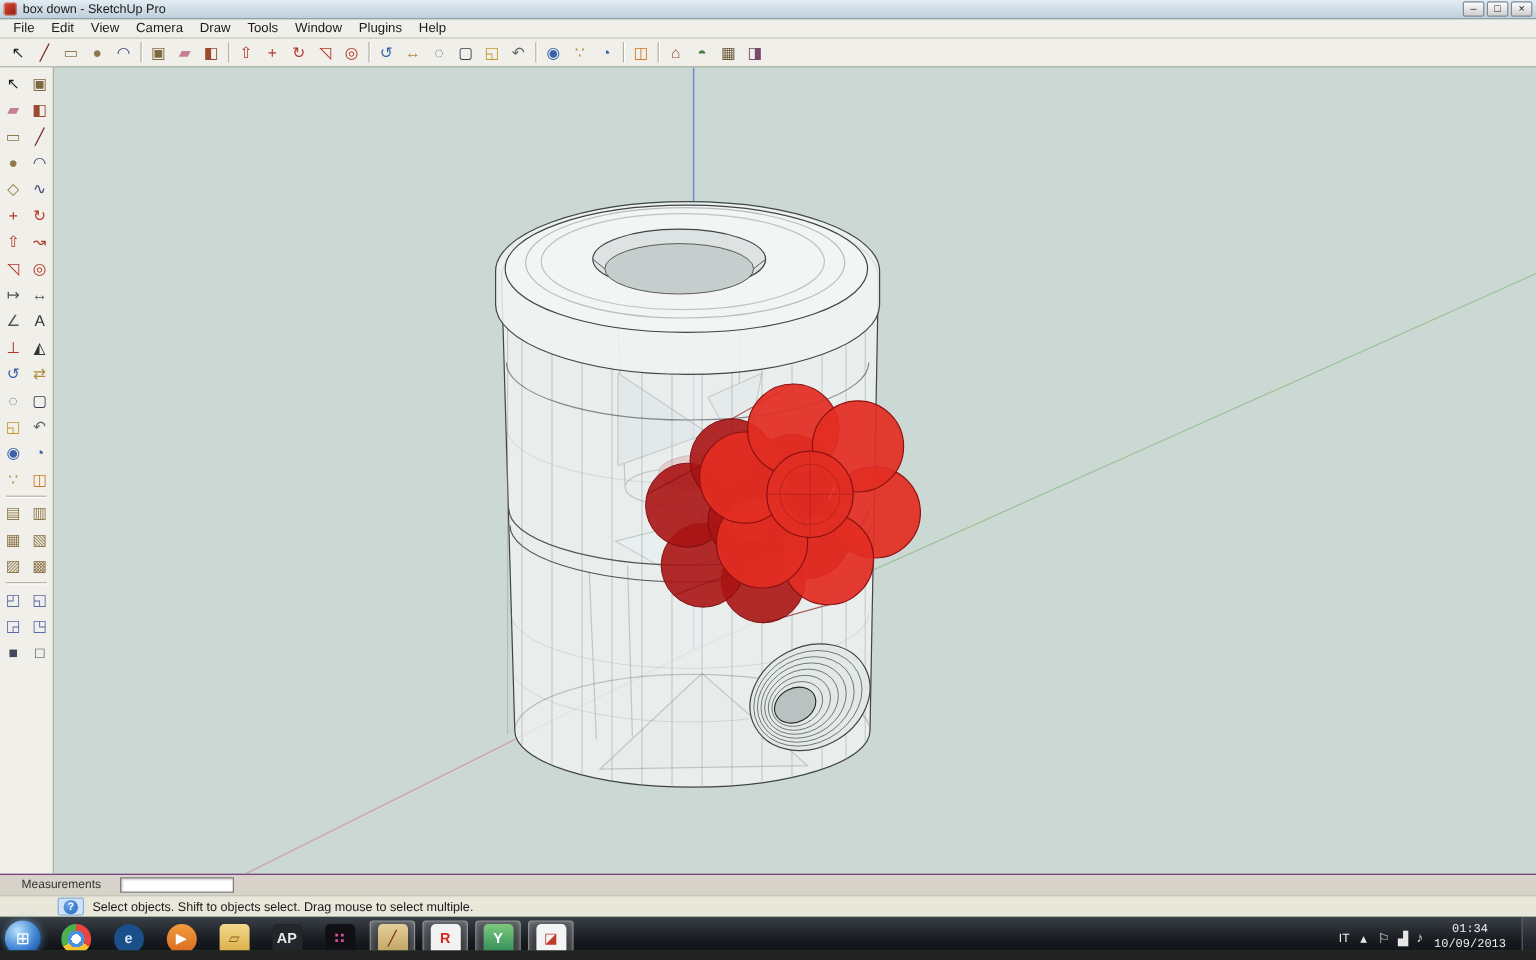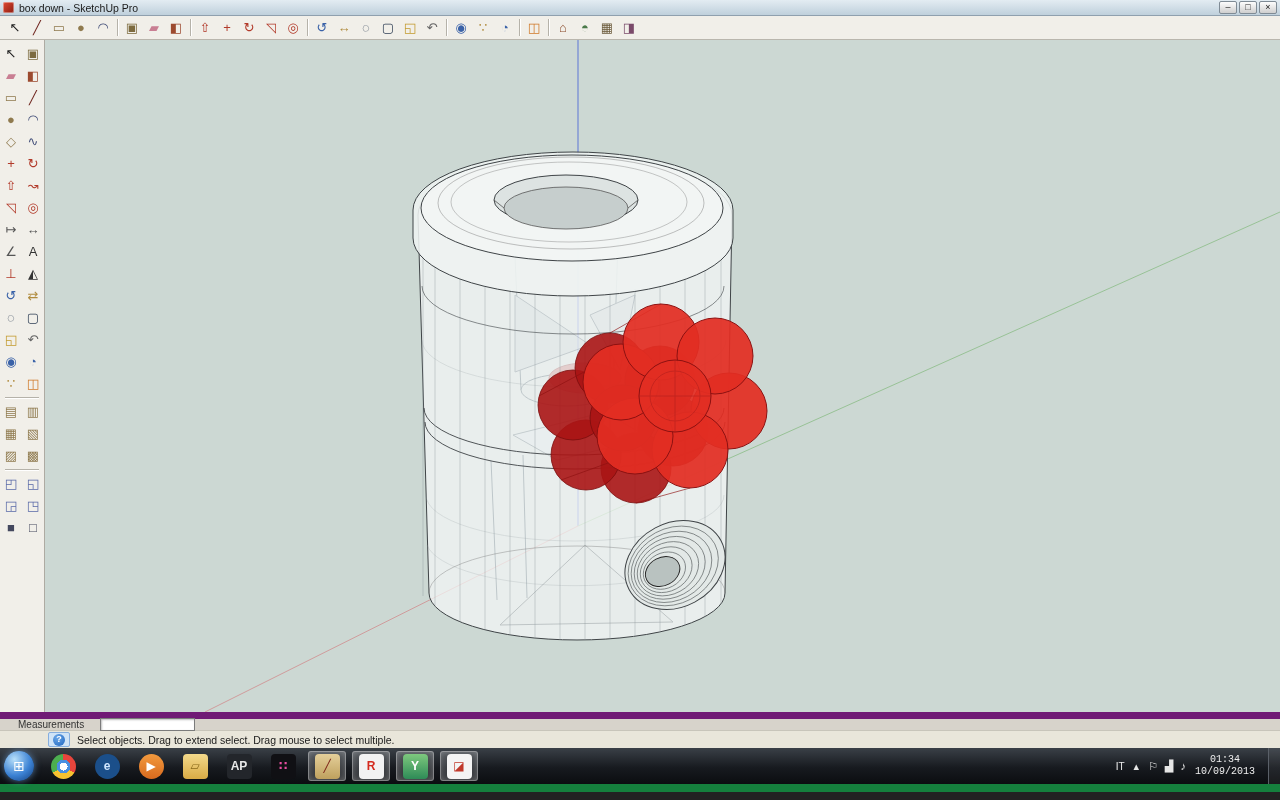--- a/index.html
+++ b/index.html
@@ -34,21 +34,21 @@
   .left-toolbar{width:45px;background:#f1efe9;border-right:1px solid #aeab a2;border-right:1px solid #aeaba2;padding-top:3px;display:flex;flex-direction:column;align-items:center;}
   .lt-grid{display:grid;grid-template-columns:21px 21px;column-gap:1px;row-gap:1px;justify-items:center;align-items:center;}
   .lt-grid .tool-btn{width:21px;height:21px;}
   .lt-grid .tool-btn[data-type="sep"]{grid-column:1/-1;width:36px;height:5px;}
   .lt-grid .tool-btn[data-type="sep"] .tool-glyph{width:34px;height:1px;background:#b5b2a9;box-shadow:0 1px 0 #fff;}
 
   .viewport{position:relative;flex:1;background:var(--viewport-bg,#ccd8d3);overflow:hidden;}
   svg.model{position:absolute;inset:0;width:100%;height:100%;display:block;}
 
   
-  .measurements-bar{height:18px;background:#d7d3cb;border-top:7px solid #701a75;display:flex;align-items:center;gap:16px;padding-left:18px;font-size:10px;color:#333;}
+  .measurements-bar{height:18px;background:#d7d3cb;border-top:1px solid #701a75;display:flex;align-items:center;gap:16px;padding-left:18px;font-size:10px;color:#333;}
   .measure-input{width:95px;height:13px;background:#fff;border:1px solid #7b7b7b;box-shadow:inset 1px 1px 2px rgba(0,0,0,.25);font-size:10px;padding:0 2px;}
 
   
   .statusbar{height:18px;background:#e9e6da;border-top:1px solid #c8c5ba;display:flex;align-items:center;gap:7px;padding-left:48px;font-size:10.5px;}
   .help-chip{width:22px;height:15px;display:grid;place-items:center;background:#cfe3f7;border:1px solid #86aede;border-radius:2px;}
   .q-icon{width:12px;height:12px;border-radius:50%;background:radial-gradient(circle at 35% 30%,#6aa6e8,#1f66c0);color:#fff;font-size:9px;font-weight:bold;display:grid;place-items:center;line-height:1;}
 
   
   .taskbar{height:36px;background:linear-gradient(#3a4047,#171a1f 55%,#0b0d10);display:flex;align-items:center;gap:4px;padding-left:4px;position:relative;}
   .start-orb{width:30px;height:30px;border-radius:50%;margin-right:6px;
@@ -73,20 +73,40 @@
   <div class="titlebar">
     <div class="app-icon"></div>
     <span class="title-text">box down - SketchUp Pro</span>
     <div class="win-controls">
       <div class="win-btn">–</div>
       <div class="win-btn">□</div>
       <div class="win-btn">×</div>
     </div>
   </div>
 
+  <div class="menubar">
+
+      <span class="menu-item">File</span>
+
+      <span class="menu-item">Edit</span>
+
+      <span class="menu-item">View</span>
+
+      <span class="menu-item">Camera</span>
+
+      <span class="menu-item">Draw</span>
+
+      <span class="menu-item">Tools</span>
+
+      <span class="menu-item">Window</span>
+
+      <span class="menu-item">Plugins</span>
+
+      <span class="menu-item">Help</span>
+    </div>
 
   <div class="toolbar">
 
       <div class="tool-btn" data-type="tool">
         <span class="tool-glyph" style="color: rgb(26, 26, 26);">↖</span>
       </div>
 
       <div class="tool-btn" data-type="tool">
         <span class="tool-glyph" style="color: rgb(112, 38, 31);">╱</span>
       </div>
@@ -508,21 +528,21 @@
 
   <div class="measurements-bar">
     <span>Measurements</span>
     <input class="measure-input" value="" style="">
   </div>
 
   <div class="statusbar">
     <div class="help-chip">
       <span class="q-icon">?</span>
     </div>
-    <span>Select objects. Drag to extend select. Drag mouse to select multiple.</span>
+    <span>Select objects. Shift to objects select. Drag mouse to select multiple.</span>
   </div>
 
   <div class="taskbar">
     <div class="start-orb">
       <span>⊞</span>
     </div>
     <div class="task-items">
 
         <div class="task-item">
           <span class="task-glyph" data-shape="circle" style="background: radial-gradient(circle, rgb(255, 255, 255) 0px, rgb(255, 255, 255) 4px, rgb(74, 144, 226) 4px, rgb(74, 144, 226) 7px, rgba(0, 0, 0, 0) 7px), conic-gradient(rgb(232, 69, 60) 0deg, rgb(232, 69, 60) 120deg, rgb(247, 194, 49) 0deg, rgb(247, 194, 49) 240deg, rgb(76, 175, 80) 0deg, rgb(76, 175, 80) 360deg); color: rgb(255, 255, 255);"></span>

